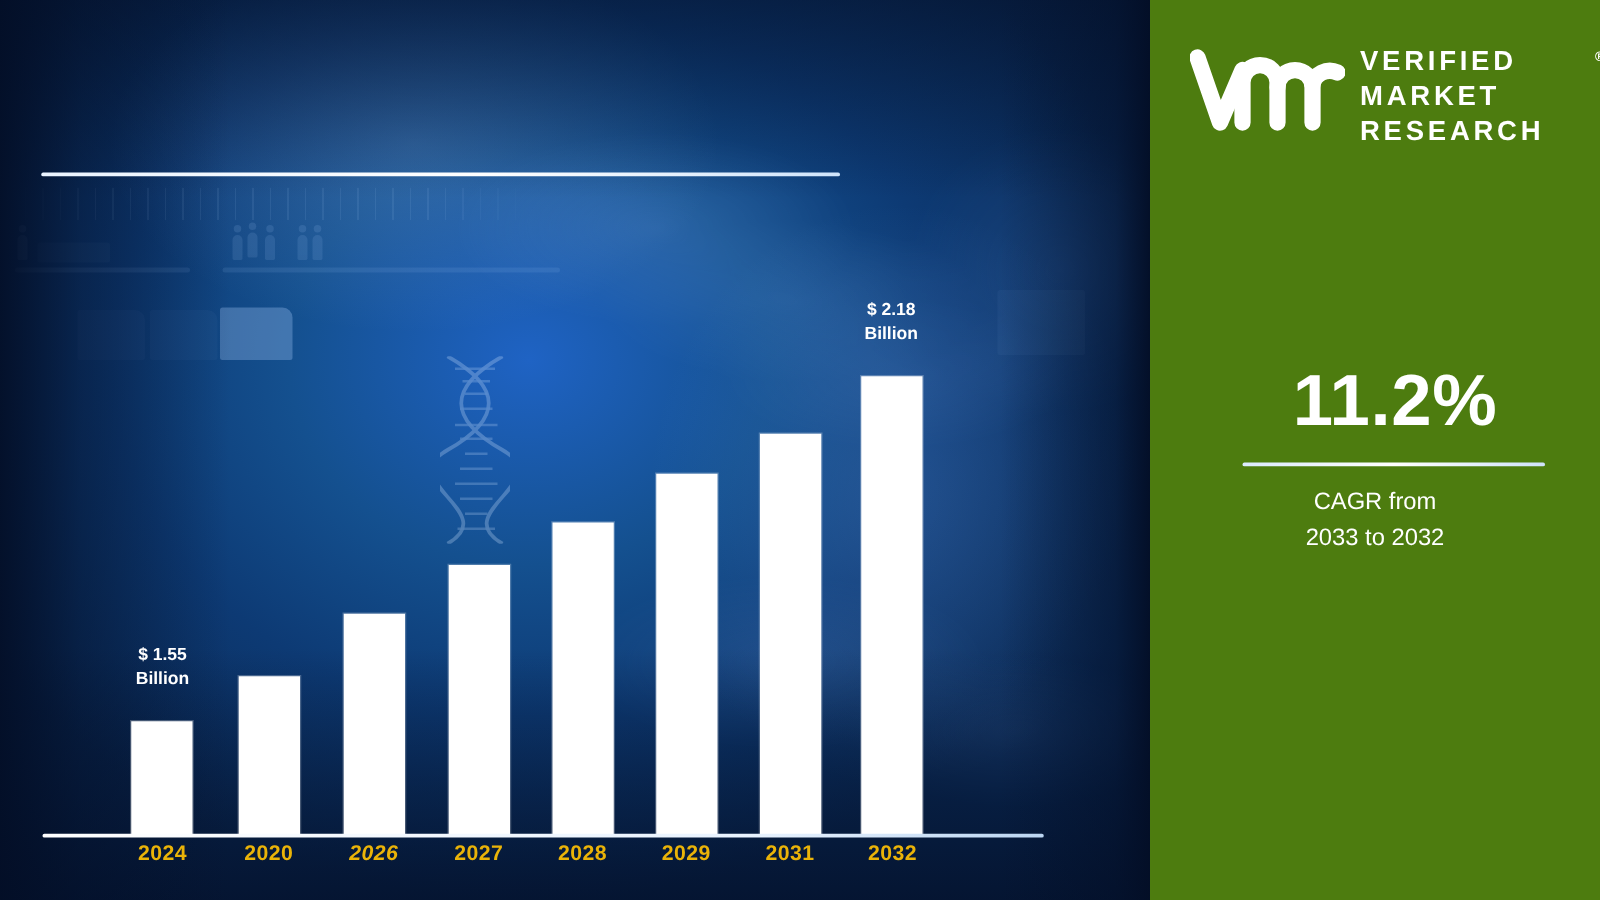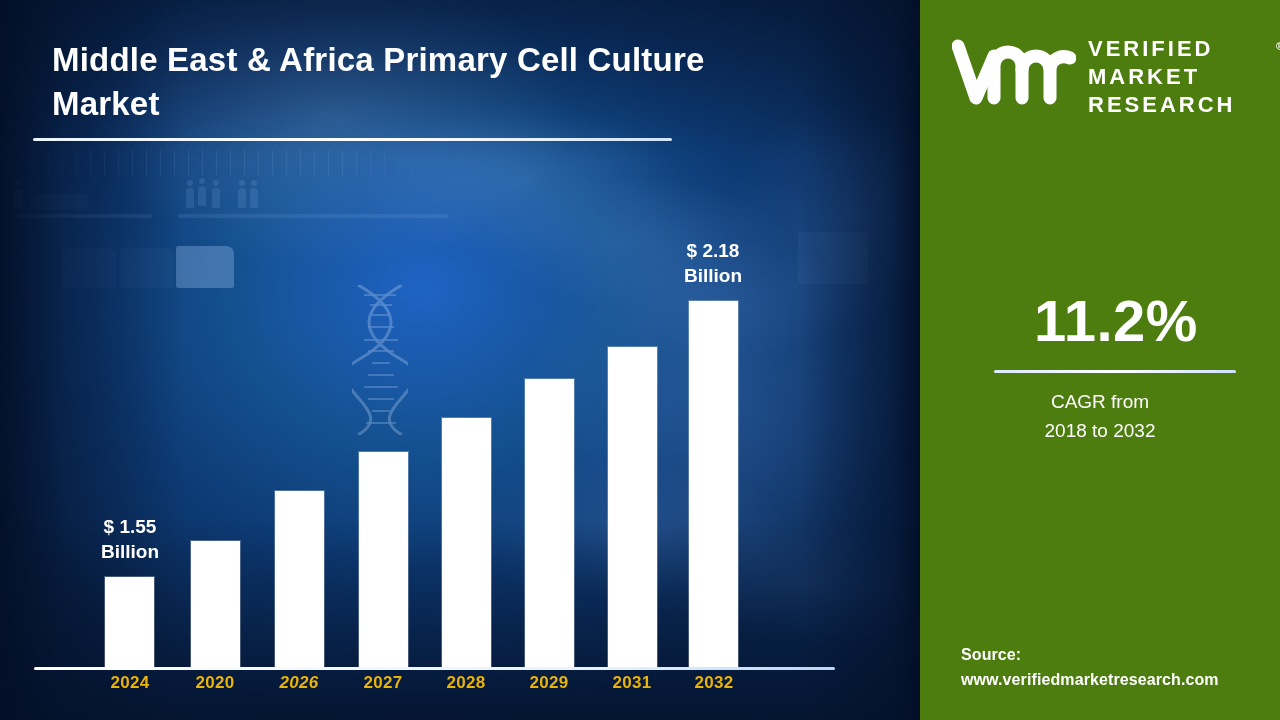--- a/index.html
+++ b/index.html
@@ -64,21 +64,21 @@
     background:linear-gradient(90deg,#eaf4ff,#ffffff 55%,#cfe4fb);border-radius:2px;}
 
   
   #chart{position:absolute;left:0;top:0;width:920px;height:720px;}
   .bar{position:absolute;bottom:52px;width:49px;background:#ffffff;
        box-shadow:0 0 0 1px rgba(255,255,255,.25);}
   .axis{position:absolute;left:34px;top:667px;width:801px;height:3px;
         background:linear-gradient(90deg,#ffffff,#e9f3ff 70%,#bcd6f2);border-radius:2px;}
   .xlabel{position:absolute;top:673px;width:86px;text-align:center;color:#eab308;
           font-size:17px;font-weight:700;letter-spacing:.3px;}
-  .vlabel{position:absolute;color:#ffffff;font-size:19px;font-weight:700;
+  .vlabel{position:absolute;color:#ffffff;font-size:14px;font-weight:700;
           text-align:center;line-height:1.33;width:140px;}
 
   
   #right{position:absolute;left:920px;top:0;width:360px;height:720px;background:#4d7c0f;}
   #logo{position:absolute;left:32px;top:26px;width:300px;height:96px;}
   #logo-mark{position:absolute;left:0;top:12px;width:124px;height:68px;}
   #logo-text{position:absolute;left:136px;top:9px;width:200px;color:#fff;
     font-size:22px;font-weight:700;letter-spacing:3.0px;line-height:1.27;}
   #logo-reg{position:absolute;left:324px;top:14px;color:#fff;font-size:11px;font-weight:700;}
 
@@ -146,21 +146,20 @@
           <line x1="16" y1="90" x2="42" y2="90"></line>
         <line x1="12" y1="102" x2="46" y2="102"></line>
           <line x1="16" y1="114" x2="42" y2="114"></line>
         <line x1="20" y1="126" x2="38" y2="126"></line>
           <line x1="14" y1="138" x2="44" y2="138"></line>
       </g>
     </svg>
 
     <div class="bg-vig"></div>
 
-    <div id="title">Middle East &amp; Africa Primary Cell Culture Market</div>
     <div id="title-rule"></div>
 
     <div id="chart">
       <div class="bar" style="left:105px;height:91px;"></div>
       <div class="bar" style="left:191px;height:127px;"></div>
       <div class="bar" style="left:275px;height:177px;"></div>
       <div class="bar" style="left:359px;height:216px;"></div>
       <div class="bar" style="left:442px;height:250px;"></div>
       <div class="bar" style="left:525px;height:289px;"></div>
       <div class="bar" style="left:608px;height:321px;"></div>
@@ -205,23 +204,19 @@
         <div>RESEARCH</div>
       </div>
       <div id="logo-reg">®</div>
     </div>
 
     <div id="cagr">
       <div id="cagr-value">11.2%</div>
       <div id="cagr-rule"></div>
       <div id="cagr-caption">
         <div>CAGR from</div>
-        <div>2018 to 2032</div>
-      </div>
-    </div>
-
-    <div id="source">
-      <div>Source:</div>
-      <div>www.verifiedmarketresearch.com</div>
-    </div>
+        <div>2033 to 2032</div>
+      </div>
+    </div>
+
 
   </div>
 </div>
 
 </body></html>

